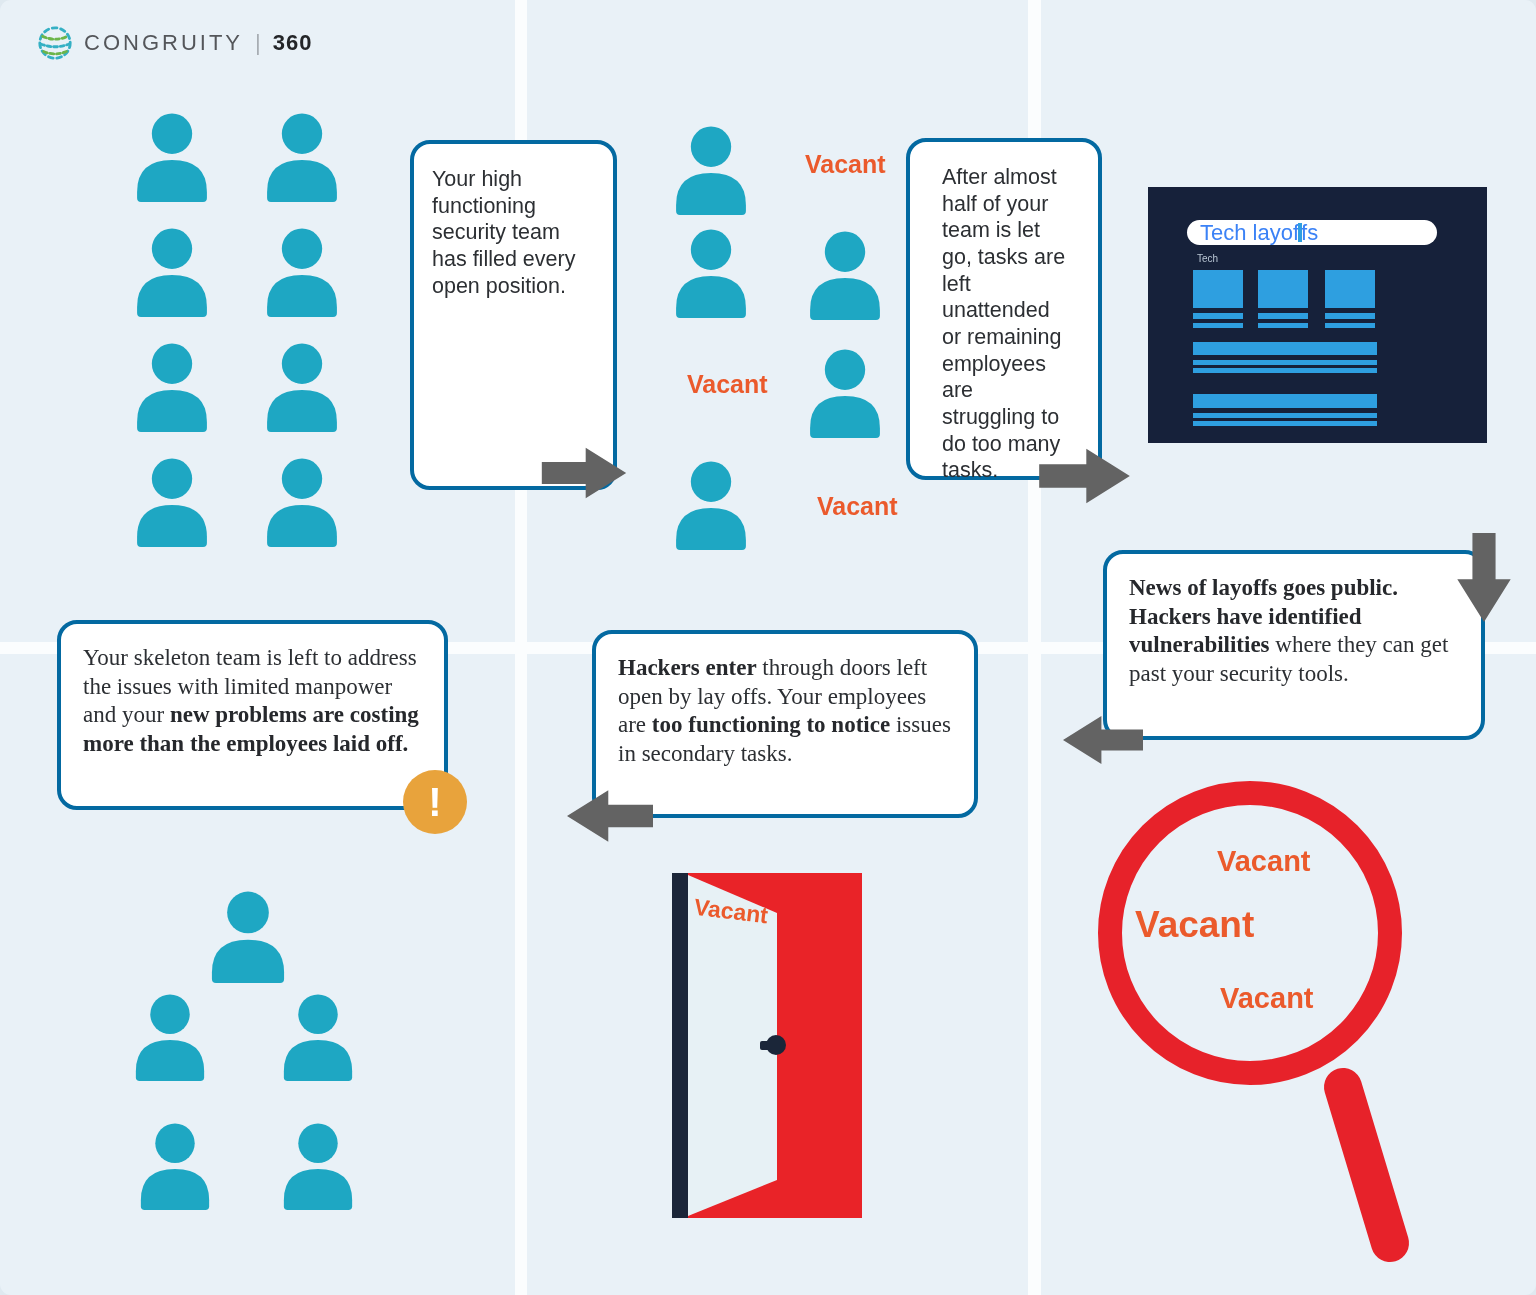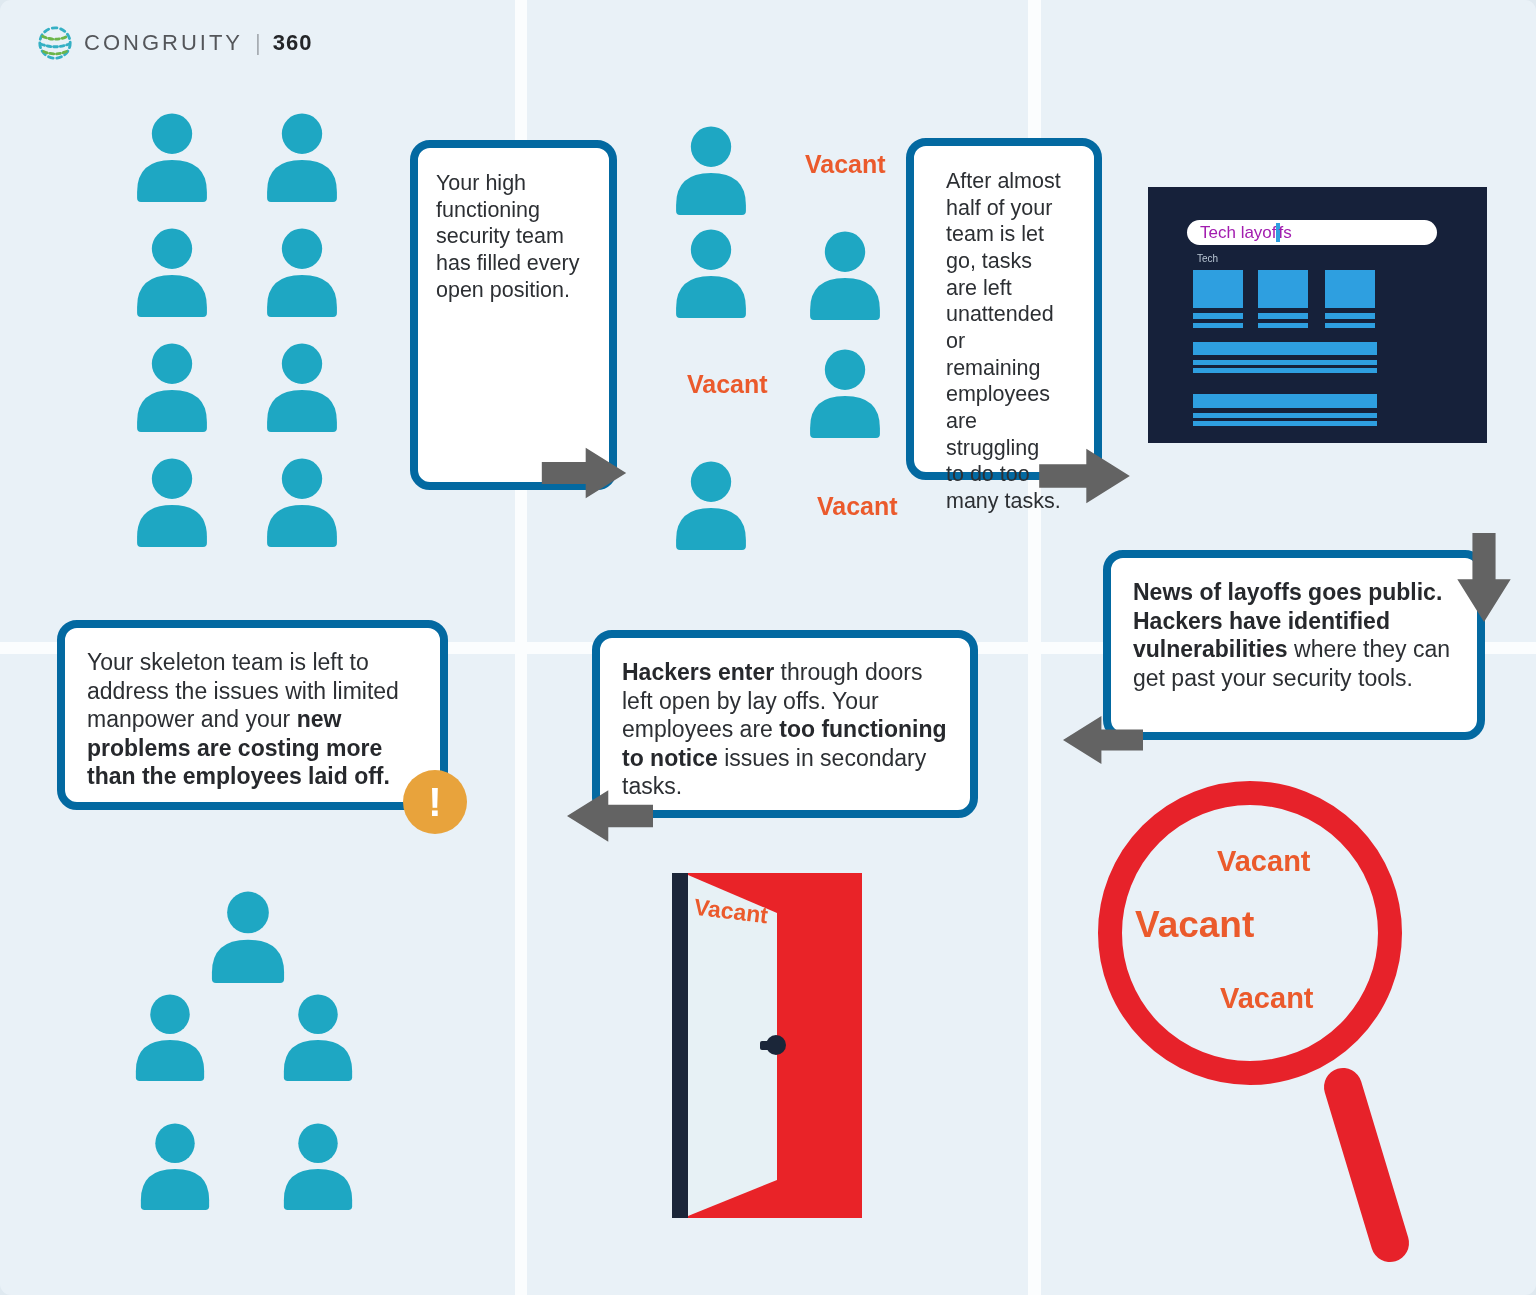--- a/index.html
+++ b/index.html
@@ -17,39 +17,39 @@
   .logo { position:absolute; left:36px; top:24px; display:flex; align-items:center; gap:10px; }
   .logo-name { font-size:22px; letter-spacing:3px; color:#54565a; }
   .logo-div { font-size:22px; color:#a7adb3; font-weight:300; margin:0 2px; }
   .logo-suffix { font-size:22px; font-weight:700; color:#232528; letter-spacing:1px; }
 
   
   svg.person { fill:#1ea7c3; display:block; }
 
   
   .box {
-    position:absolute; background:#ffffff; border:8px solid #0369a1;
+    position:absolute; background:#ffffff; border:4px solid #0369a1;
     border-radius:20px; padding:22px 18px; z-index:2;
     font-size:21.5px; line-height:1.24; color:#2c2f33;
   }
   .box b { font-weight:700; color:#26282c; }
   .box p + p { margin-top:26px; }
-  .box-wide { font-size:23px; padding:20px 22px; }
+  .box-wide { font-size:23px; padding:20px 22px;font-family:Liberation Serif, serif; }
 
   
   svg.arrow { fill:#636363; position:absolute; z-index:3; }
 
   
   .vacant { position:absolute; color:#eb5a2c; font-weight:700; font-size:25px; z-index:2; }
 
   
   .browser { position:absolute; left:1148px; top:187px; width:339px; height:256px; background:#16213a; z-index:2; }
   .searchbar { position:absolute; left:39px; top:33px; width:250px; height:25px; background:#ffffff;
     border-radius:13px; display:flex; align-items:center; padding-left:13px; }
-  .searchtext { font-size:17px; color:#a21caf; white-space:pre; }
+  .searchtext { font-size:22px; color:#3b82f6; white-space:pre; }
   .caret { display:inline-block; width:4px; height:19px; background:#2e9fe0; margin:0 -1px; vertical-align:text-bottom; }
   .newslabel { position:absolute; left:49px; top:66px; font-size:10px; color:#b9c6d4; }
   .bbl { position:absolute; background:#2e9fe0; }
 
   
   .door-sign { position:absolute; left:694px; top:898px; color:#eb5a2c; font-weight:700; font-size:23px;
     transform:rotate(7deg); z-index:3; }
 
   
   .mag-label { position:absolute; color:#eb5a2c; font-weight:700; z-index:3; }

